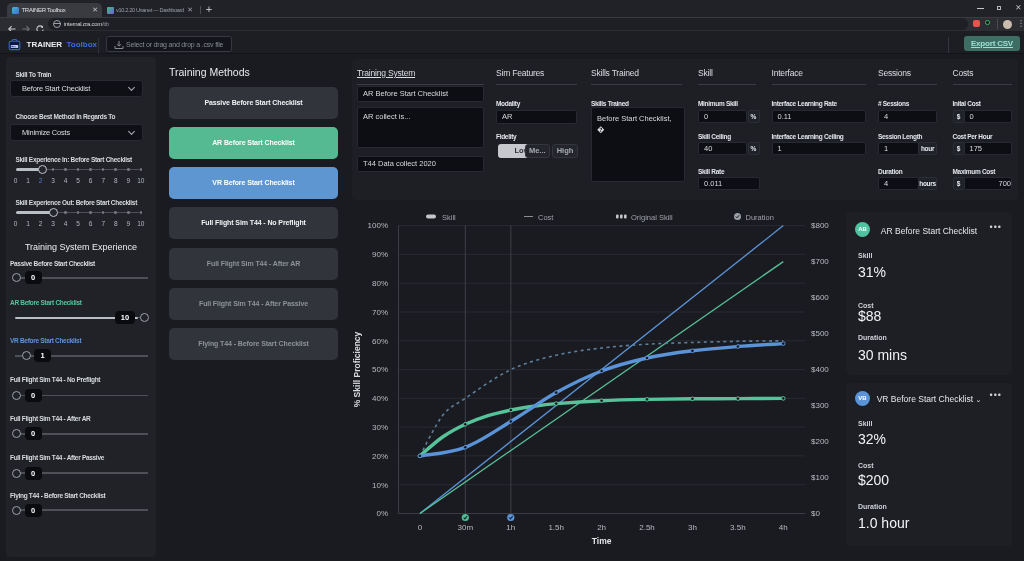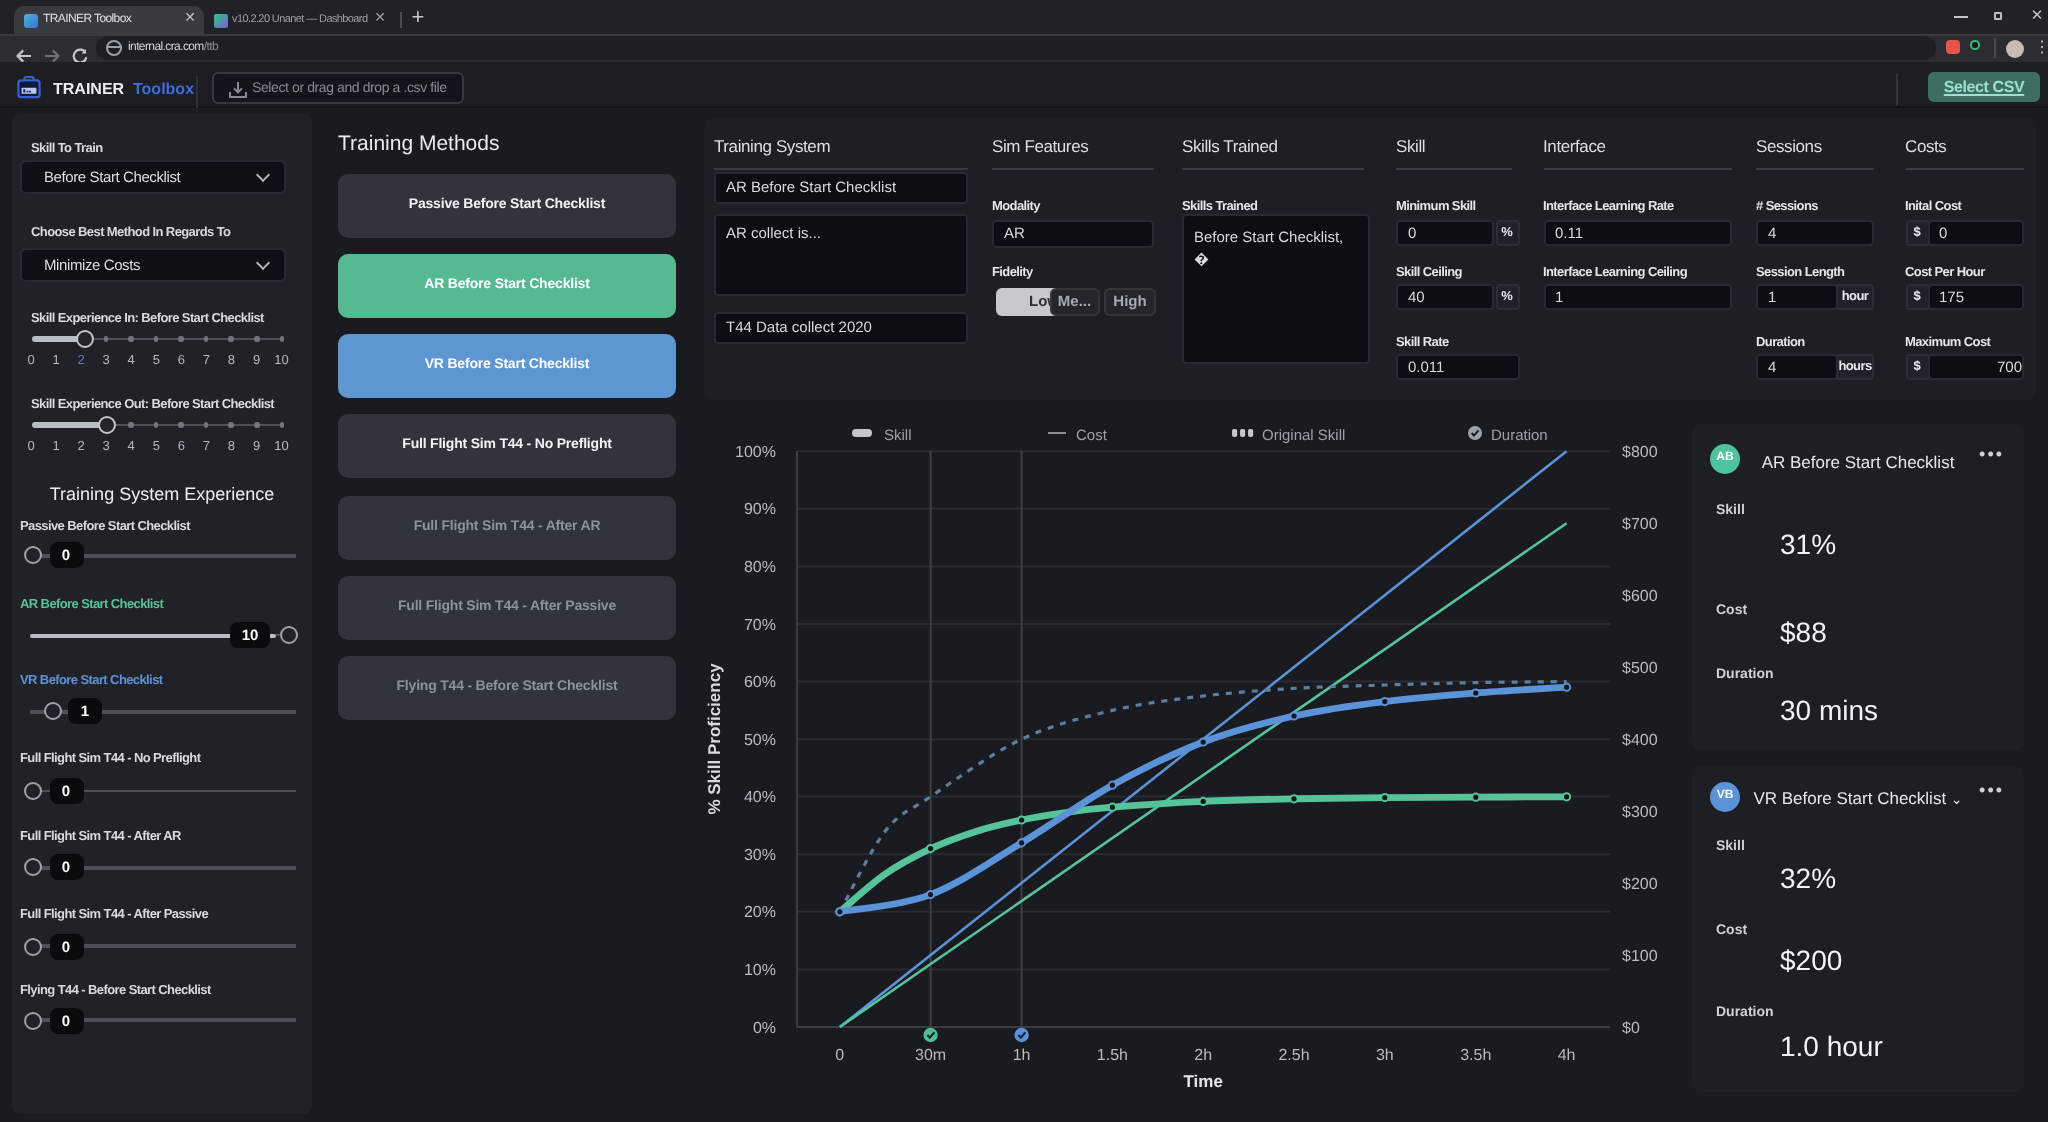--- a/index.html
+++ b/index.html
@@ -61,21 +61,21 @@
 
   
   #charty { left:352px; top:205px; }
 
   
   .card { position:absolute; left:846px; width:166px; background:#1d1f25; border-radius:4px; color:#e8eaee; }
   .card .av { position:absolute; left:9px; top:10px; width:15px; height:15px; border-radius:50%; font-size:6px; font-weight:bold; text-align:center; line-height:15px; color:#fff; }
   .card .ttl { position:absolute; left:0; top:14px; width:100%; text-align:center; font-size:8.5px; color:#e6e8eb; }
   .card .dots { position:absolute; right:10px; top:10px; color:#cfd2d6; font-size:9px; letter-spacing:1px; }
   .card .lb { position:absolute; left:12px; font-size:7px; font-weight:bold; color:#ced1d6; }
-  .card .vl { position:absolute; left:12px; font-size:14px; color:#f2f3f5;margin-left:32px; }
+  .card .vl { position:absolute; left:12px; font-size:14px; color:#f2f3f5; }
 </style>
 </head>
 <body>
 
   <div class="abs" id="tabstrip"></div>
   <div class="abs" id="tab1">
     <span class="fav"></span>
     <span class="tt">TRAINER Toolbox</span>
     <span class="x">✕</span>
   </div>
@@ -126,21 +126,21 @@
   <div class="abs" id="dropzone">
     <span class="ic">
       <svg width="10" height="10" viewBox="0 0 10 10">
         <path d="M1 6 v2.5 h8 V6 M5 1 v5 M3 4.2 l2 2 2-2" stroke="#858b94" stroke-width="1" fill="none"></path>
       </svg>
     </span>
     <span class="t">Select or drag and drop a .csv file</span>
   </div>
   <div class="abs" id="hdrdiv"></div>
   <div class="abs" style="left:98px;top:38px;width:1px;height:16px;background:#2e3138;"></div>
-  <div class="abs" id="exportcsv">Select CSV</div>
+  <div class="abs" id="exportcsv">Export CSV</div>
 
   <div class="abs" id="sidebar"></div>
 <div class="abs" style="left:15.5px;top:70.5px;font-size:6.5px;font-weight:bold;letter-spacing:-0.3px;color:#d7dade;white-space:nowrap;">Skill To Train</div>
 <div class="abs sb-select" style="top:80px;">Before Start Checklist<span class="chev"></span></div>
 <div class="abs" style="left:15.5px;top:113px;font-size:6.5px;font-weight:bold;letter-spacing:-0.3px;color:#d7dade;white-space:nowrap;">Choose Best Method In Regards To</div>
 <div class="abs sb-select" style="top:123.5px;">Minimize Costs<span class="chev"></span></div>
 <div class="abs" style="left:15.5px;top:156px;font-size:6.5px;font-weight:bold;letter-spacing:-0.3px;color:#d7dade;white-space:nowrap;">Skill Experience In: Before Start Checklist</div>
 <div class="abs" style="left:15.5px;top:168.25px;width:26.688900000000004px;height:2.5px;background:#b9bec5;border-radius:2px;"></div>
 <div class="abs" style="left:42.188900000000004px;top:168.75px;width:98.61110000000001px;height:1.5px;background:#4d5057;"></div>
 <div class="abs" style="left:51.84px;top:168.25px;width:2.5px;height:2.5px;border-radius:50%;background:#71757c;"></div>
@@ -219,21 +219,21 @@
   <div class="abs" id="tmtitle">Training Methods</div>
   <div class="abs tmbtn" style="top:86.5px;">Passive Before Start Checklist</div>
   <div class="abs tmbtn green" style="top:126.5px;">AR Before Start Checklist</div>
   <div class="abs tmbtn blue" style="top:167px;">VR Before Start Checklist</div>
   <div class="abs tmbtn" style="top:207px;">Full Flight Sim T44 - No Preflight</div>
   <div class="abs tmbtn dim" style="top:247.5px;">Full Flight Sim T44 - After AR</div>
   <div class="abs tmbtn dim" style="top:287.5px;">Full Flight Sim T44 - After Passive</div>
   <div class="abs tmbtn dim" style="top:328px;">Flying T44 - Before Start Checklist</div>
 
   <div class="abs" id="formpanel"></div>
-  <div class="abs col-h" style="left:357px;top:68px;">Training System</div>
+  <div class="abs col-h" style="left:357px;top:68px;text-decoration:underline;">Training System</div>
 <div class="abs" style="left:357px;top:84px;width:127px;height:1px;background:#393c44;"></div>
 <div class="abs f-input" style="left:357px;top:86px;width:127px;height:16px;line-height:14px;">AR Before Start Checklist</div>
 <div class="abs f-input" style="left:357px;top:107px;width:127px;height:41px;line-height:10px;padding-top:4px;">AR collect is...</div>
 <div class="abs f-input" style="left:357px;top:156px;width:127px;height:16px;line-height:14px;">T44 Data collect 2020</div>
 <div class="abs col-h" style="left:496px;top:68px;">Sim Features</div>
 <div class="abs" style="left:496px;top:84px;width:81px;height:1px;background:#393c44;"></div>
 <div class="abs f-label" style="left:496px;top:99.5px;">Modality</div>
 <div class="abs f-input" style="left:496px;top:109.5px;width:81px;height:14.5px;line-height:12.5px;">AR</div>
 <div class="abs f-label" style="left:496px;top:133px;">Fidelity</div>
 <div class="abs fid-btn" style="left:497.5px;top:144px;width:49px;height:13.5px;background:#c6c8cd;color:#2c2e33;line-height:13.5px;">Low</div>

